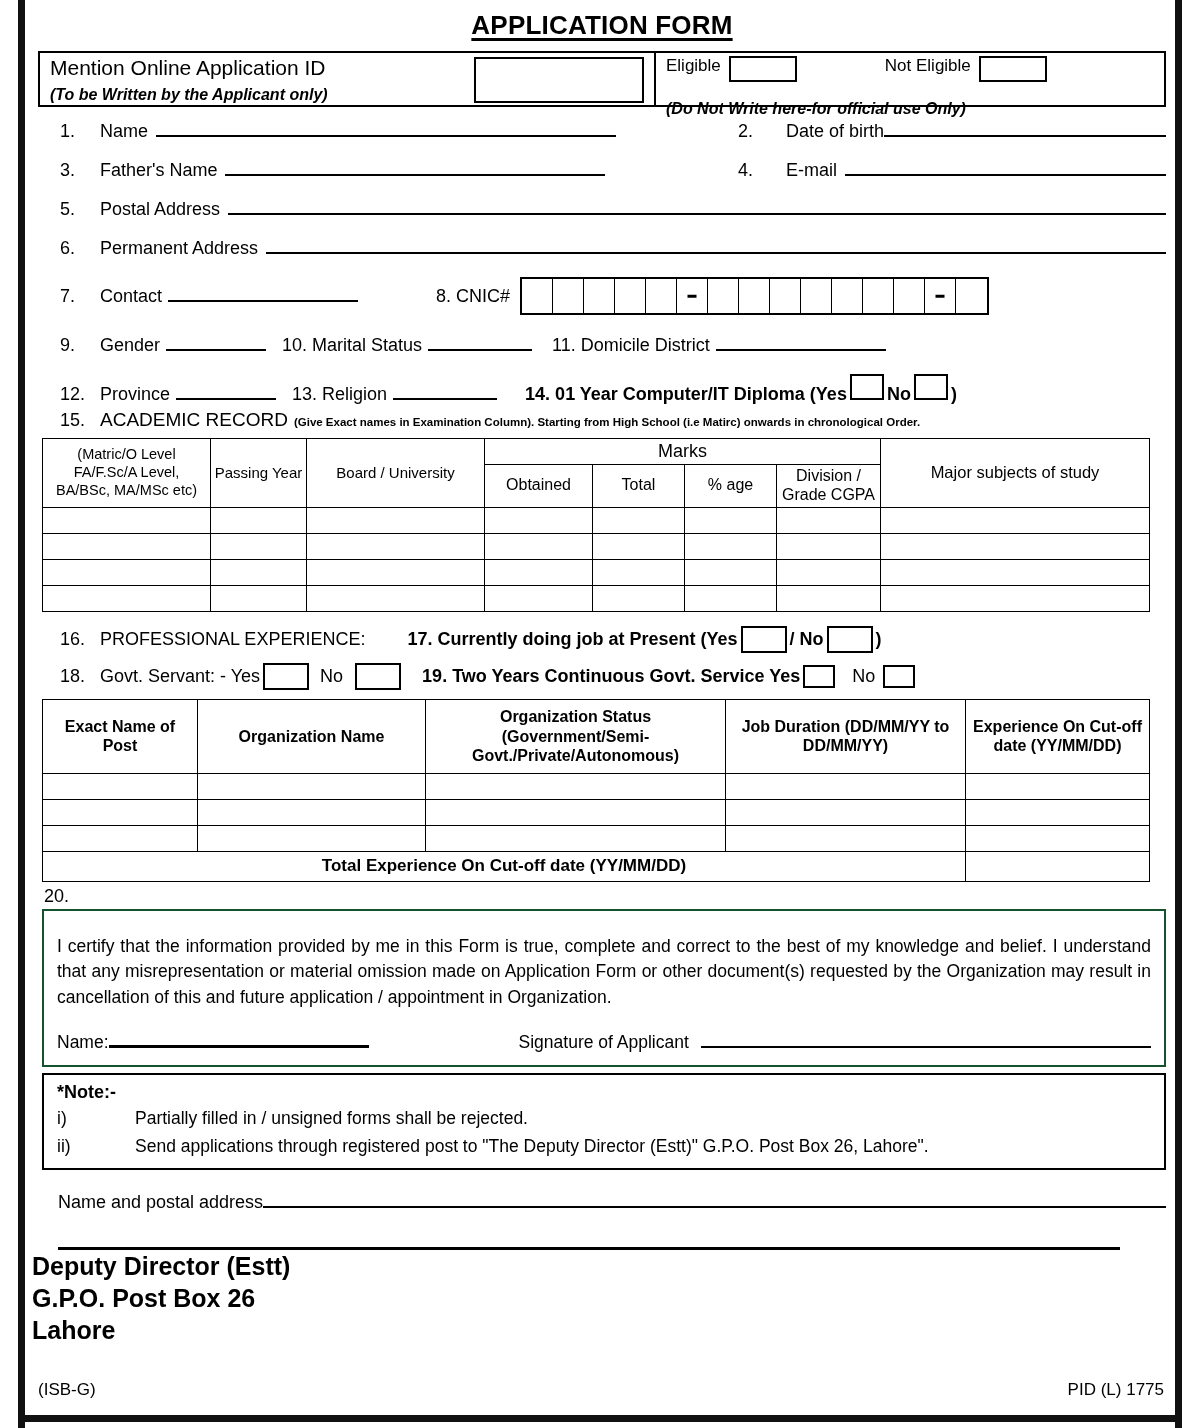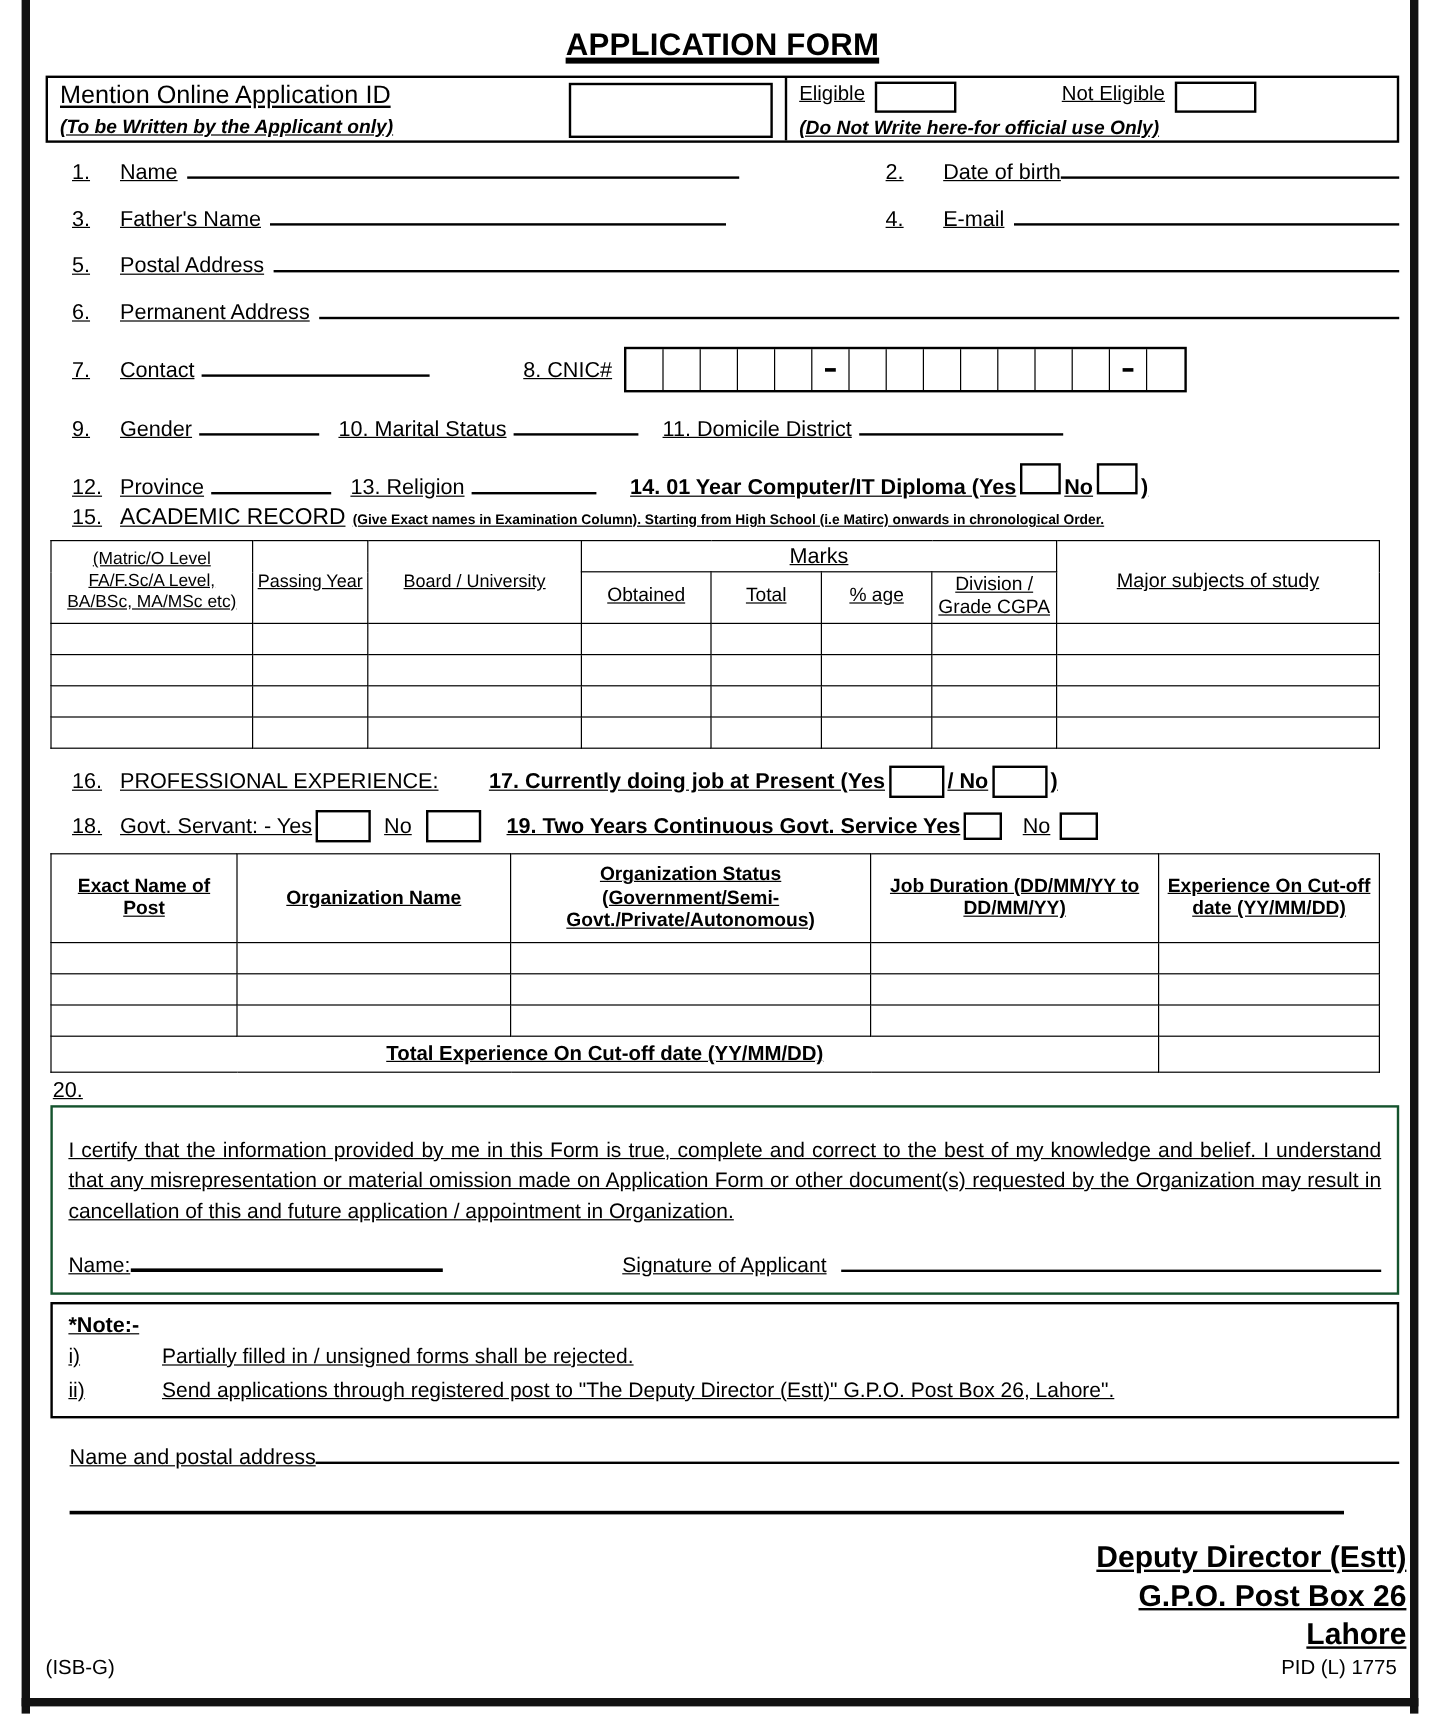--- a/index.html
+++ b/index.html
@@ -14,21 +14,21 @@
   
   .scan-edge-left, .scan-edge-right {
     position: absolute; top: 0; bottom: 0; width: 7px; background: #111;
   }
   .scan-edge-left { left: 18px; }
   .scan-edge-right { right: 18px; }
   .scan-edge-bottom {
     position: absolute; left: 18px; right: 18px; bottom: 6px; height: 7px; background: #111;
   }
 
-  .page { position: absolute; left: 32px; top: 16px; width: 1140px; text-decoration: underline; }
+  .page { position: absolute; left: 32px; top: 4px; width: 1140px; }
 
   h1.form-title {
     text-align: center;
     font-size: 26px;
     font-weight: bold;
     letter-spacing: .2px;
     margin: 6px 0 10px 0;
     text-decoration: underline;
     text-underline-offset: 4px;
     text-decoration-thickness: 3px;
@@ -55,21 +55,21 @@
   .idstrip .l1 { font-size: 21px; }
   .idstrip .l2 { font-size: 16px; font-weight: bold; font-style: italic; margin-top: 6px; }
   .idbox {
     position: absolute; border: 2px solid #000; background: #fff;
   }
   .id-input { left: 434px; top: 4px; width: 170px; height: 46px; }
   .elig-box { width: 68px; height: 26px; }
 
   .elig-row { display: flex; align-items: flex-start; gap: 8px; font-size: 17px; }
   .elig-row .sp { display: inline-block; width: 72px; }
-  .offnote { font-size: 16px; font-weight: bold; font-style: italic; margin-top: 5px; }
+  .offnote { font-size: 16px; font-weight: bold; font-style: italic; margin-top: 18px; }
 
   
   .fields { margin: 14px 0 0 0; padding: 0 6px; }
   .frow { display: flex; align-items: baseline; font-size: 18px; margin-bottom: 18px; }
   .num { width: 62px; flex: 0 0 62px; padding-left: 22px; }
   .lab { flex: 0 0 auto; white-space: nowrap; }
   .rule {
     flex: 1 1 auto; border-bottom: 2.5px solid #000; height: 1px; margin: 0 0 4px 8px;
   }
   .half-left { flex: 0 0 700px; display: flex; align-items: baseline; }
@@ -154,21 +154,21 @@
   .noterow .rn { flex: 0 0 78px; }
   .noterow .rt { flex: 1 1 auto; }
 
   
   .npa { display: flex; align-items: baseline; font-size: 18px; margin: 22px 6px 0 26px; }
   .npa .lbl { flex: 0 0 auto; }
   .npa .ln { flex: 1 1 auto; border-bottom: 2.5px solid #000; height: 1px; margin-bottom: 4px; }
   .blankline { margin: 34px 52px 0 26px; border-bottom: 3px solid #000; height: 1px; }
 
   
-  .footer { text-align: right; margin-top: 20px; }
+  .footer { text-align: left; }
   .footer div { font-size: 25px; font-weight: bold; line-height: 1.28; }
   .footbar { position: absolute; left: 38px; right: 36px; bottom: 28px; display: flex; justify-content: space-between; font-size: 17px; }
 </style>
 </head>
 <body>
 
 <div class="scan-edge-left"></div>
 <div class="scan-edge-right"></div>
 <div class="scan-edge-bottom"></div>
 

